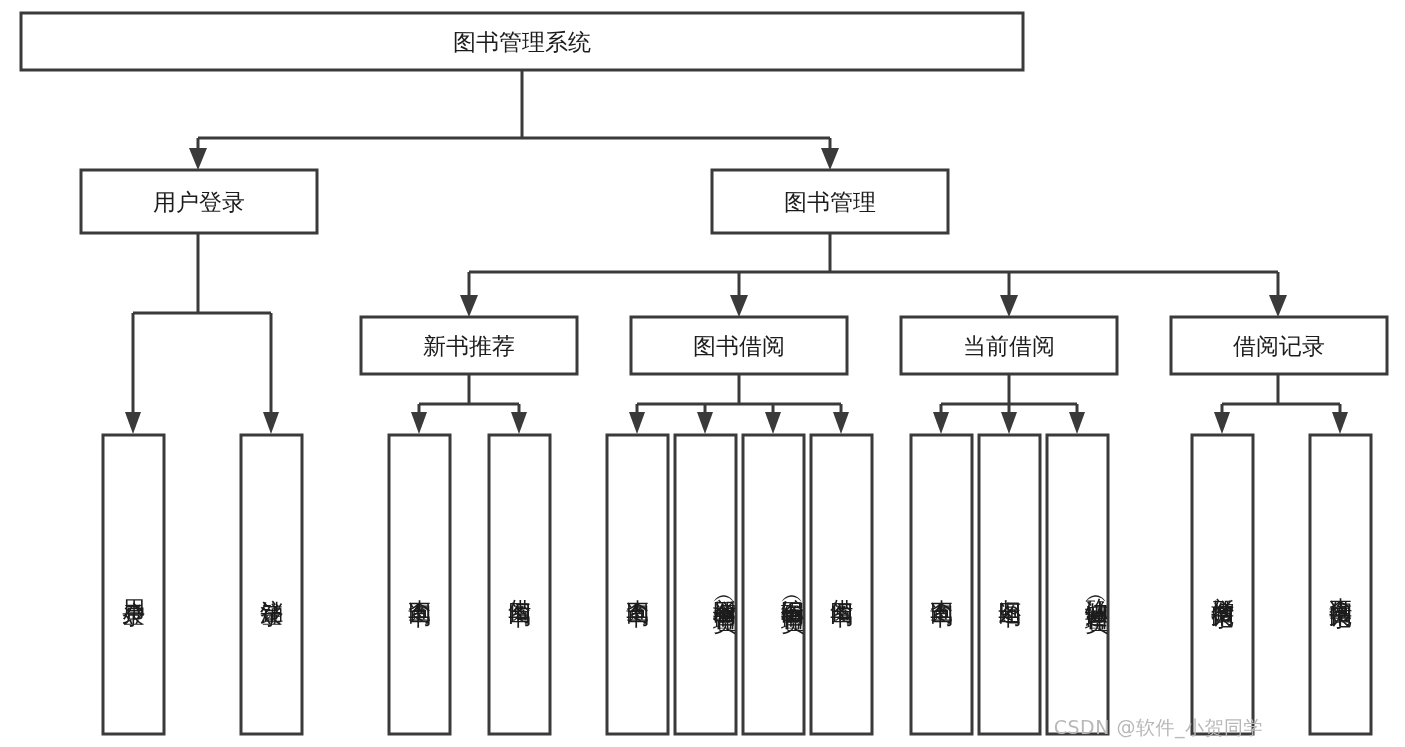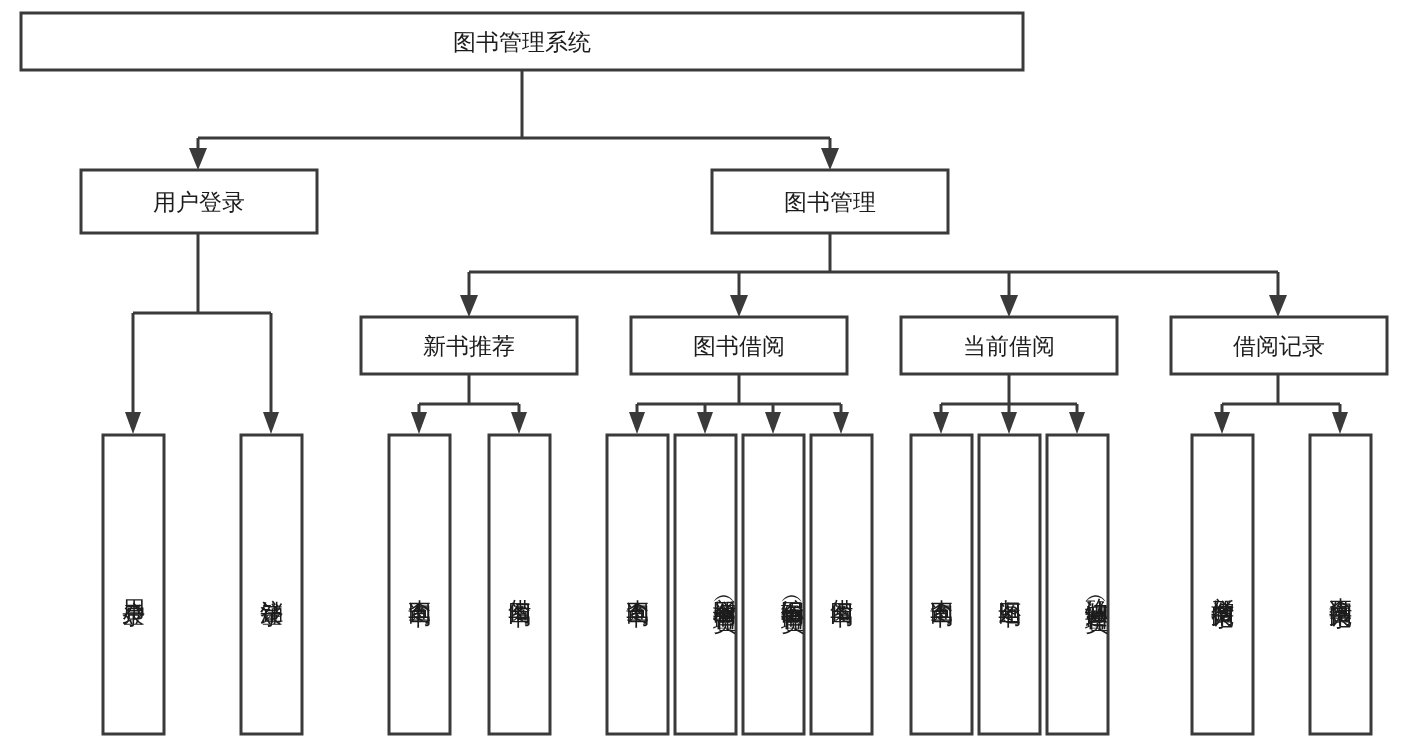--- a/index.html
+++ b/index.html
@@ -209,13 +209,14 @@
   <div class="leaf-label" style="left:743px; top:443px; width:61px; height:291px; display:flex; align-items:flex-start; justify-content:center;">编辑图书（管理员）</div>
   <div class="leaf-label" style="left:811px; top:435px; width:61px; height:299px; display:flex; align-items:center; justify-content:center;">借阅图书</div>
 
   <div class="leaf-label" style="left:911px; top:435px; width:61px; height:299px; display:flex; align-items:center; justify-content:center;">查询图书</div>
   <div class="leaf-label" style="left:979px; top:435px; width:61px; height:299px; display:flex; align-items:center; justify-content:center;">归还图书</div>
   <div class="leaf-label" style="left:1047px; top:443px; width:61px; height:291px; display:flex; align-items:flex-start; justify-content:center;">确认归还（管理员）</div>
 
   <div class="leaf-label" style="left:1192px; top:435px; width:61px; height:299px; display:flex; align-items:center; justify-content:center;">新增借阅记录</div>
   <div class="leaf-label" style="left:1310px; top:435px; width:61px; height:299px; display:flex; align-items:center; justify-content:center;">查询借阅记录</div>
 
+  <div class="watermark">CSDN @软件_小贺同学</div>
 </div>
 
 </body></html>

